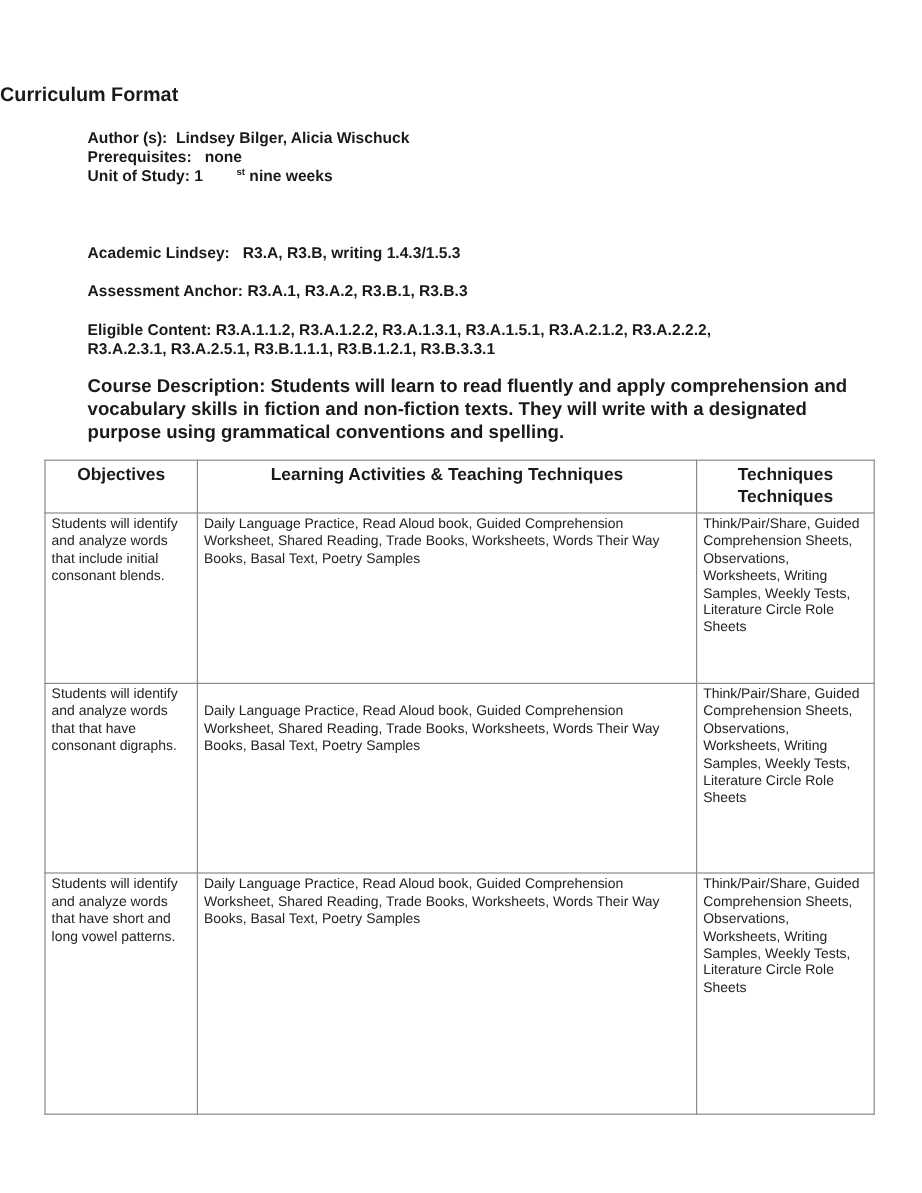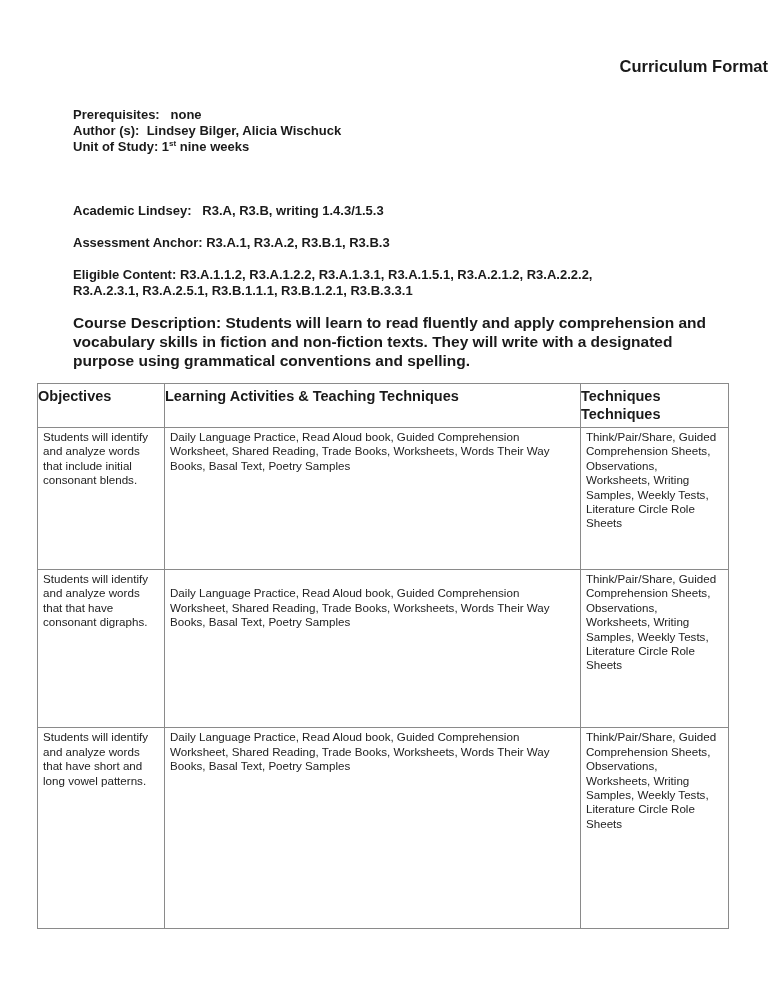--- a/index.html
+++ b/index.html
@@ -1,71 +1,71 @@
 <!DOCTYPE html>
 <html><head>
   <meta charset="utf-8">
   <style>
     html, body { margin: 0; padding: 0; background: #ffffff; }
     body {
       width: 768px; height: 994px; position: relative; overflow: hidden;
       font-family: "Liberation Sans", sans-serif; color: #1a1a1a;
     }
     .title {
-      position: absolute; left: 0; width: 768px; top: 57px;
-      text-align: right; font-weight: bold; font-size: 16.5px;
+      position: absolute; left: 0; width: 768px; top: 70px;
+      text-align: left; font-weight: bold; font-size: 16.5px;
     }
     .meta {
       position: absolute; left: 73px; top: 107px;
       font-weight: bold; font-size: 13px; line-height: 16px;
     }
     .meta .row { white-space: pre; }
-    .meta sup { font-size: 8px; vertical-align: 5px; line-height: 0; }
+    .meta sup { font-size: 8px; vertical-align: 5px; line-height: 0; margin-left: 28px; }
     .para {
       position: absolute; left: 73px; font-weight: bold; font-size: 13px; line-height: 16px;
       white-space: pre;
     }
     .p-std { top: 203px; }
     .p-anchor { top: 235px; }
     .p-elig { top: 267px; }
     .course {
       position: absolute; left: 73px; top: 313px; width: 640px;
       font-weight: bold; font-size: 15.5px; line-height: 19px;
     }
     table.grid {
       position: absolute; left: 37px; top: 383px; width: 692px;
       border-collapse: collapse; table-layout: fixed;
     }
     table.grid td, table.grid th {
       border: 1px solid #8a8a8a; vertical-align: top; padding: 0;
     }
     table.grid th {
-      font-weight: bold; font-size: 14.5px; line-height: 18px; text-align: left;
+      font-weight: bold; font-size: 14.5px; line-height: 18px; text-align: center;
       height: 40px; padding-top: 3px;
     }
     table.grid td {
       font-size: 11.6px; line-height: 14.4px; color: #222;
       padding: 2px 4px 12px 5px;
     }
     .c1 { width: 127px; }
     .c2 { width: 416px; }
     .c3 { width: 148px; }
     .r1 td { height: 127px; }
     .r2 td { height: 129px; }
     .r3 td { height: 186px; }
     .offset { padding-top: 16.4px !important; }
   </style>
 </head>
 <body>
 
 <div class="title">Curriculum Format</div>
 
 <div class="meta">
+  <div class="row"><span>Author (s):</span><span>  Lindsey Bilger, Alicia Wischuck</span></div>
   <div class="row"><span>Prerequisites:</span><span>   none</span></div>
-  <div class="row"><span>Author (s):</span><span>  Lindsey Bilger, Alicia Wischuck</span></div>
   <div class="row"><span>Unit of Study:</span><span> 1</span><sup>st</sup><span> nine weeks</span></div>
 </div>
 
 <div class="para p-std"><span>Academic Lindsey:</span><span>   R3.A, R3.B, writing 1.4.3/1.5.3</span></div>
 
 <div class="para p-anchor"><span>Assessment Anchor:</span><span> R3.A.1, R3.A.2, R3.B.1, R3.B.3</span></div>
 
 <div class="para p-elig"><div><span>Eligible Content:</span><span> R3.A.1.1.2, R3.A.1.2.2, R3.A.1.3.1, R3.A.1.5.1, R3.A.2.1.2, R3.A.2.2.2,</span></div><div>R3.A.2.3.1, R3.A.2.5.1, R3.B.1.1.1, R3.B.1.2.1, R3.B.3.3.1</div></div>
 
 <div class="course">Course Description: Students will learn to read fluently and apply comprehension and vocabulary skills in fiction and non-fiction texts.  They will write with a designated purpose using grammatical conventions and spelling.</div>

